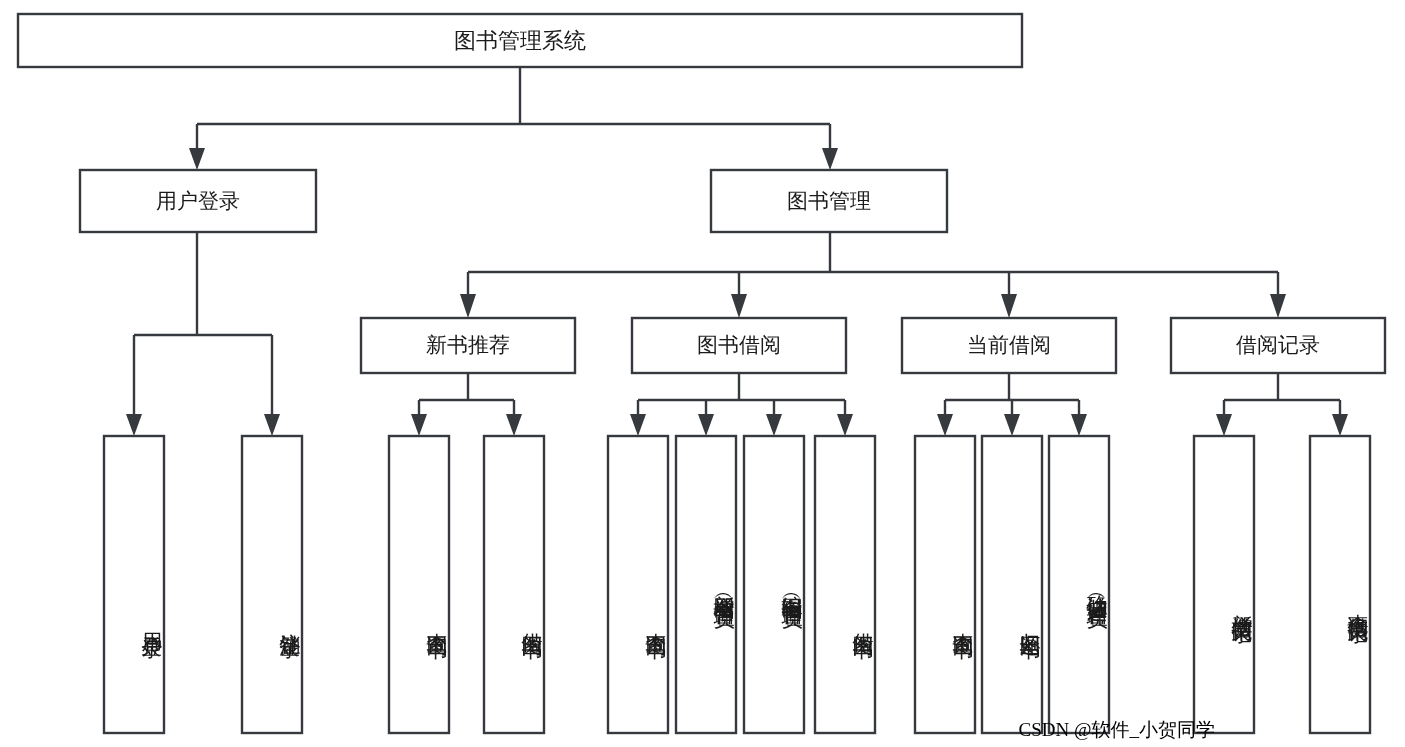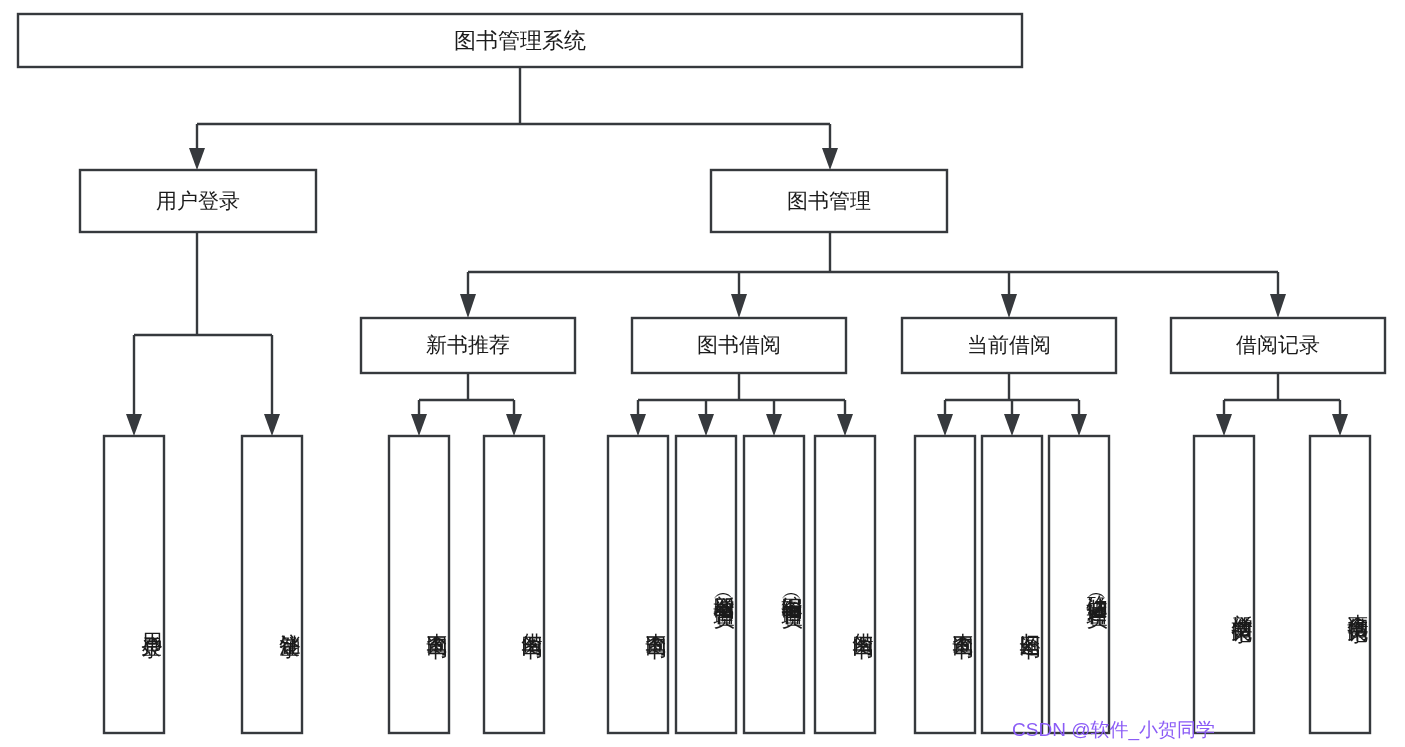--- a/index.html
+++ b/index.html
@@ -67,23 +67,23 @@
     display: flex;
     align-items: flex-start;
     justify-content: center;
     white-space: nowrap;
     pointer-events: none;
   }
   .watermark {
     position: absolute;
     right: 8px;
     bottom: 4px;
-    font-family: Liberation Sans, sans-serif;
+    font-family: Liberation Serif, serif;
     font-size: 19px;
-    color: #8b5cf6;
+    color: #000000;
     white-space: nowrap;
     user-select: none;
     margin-left: 23px;
   }
 </style>
 </head>
 <body>
 
 <div id="diagram-root">
 

